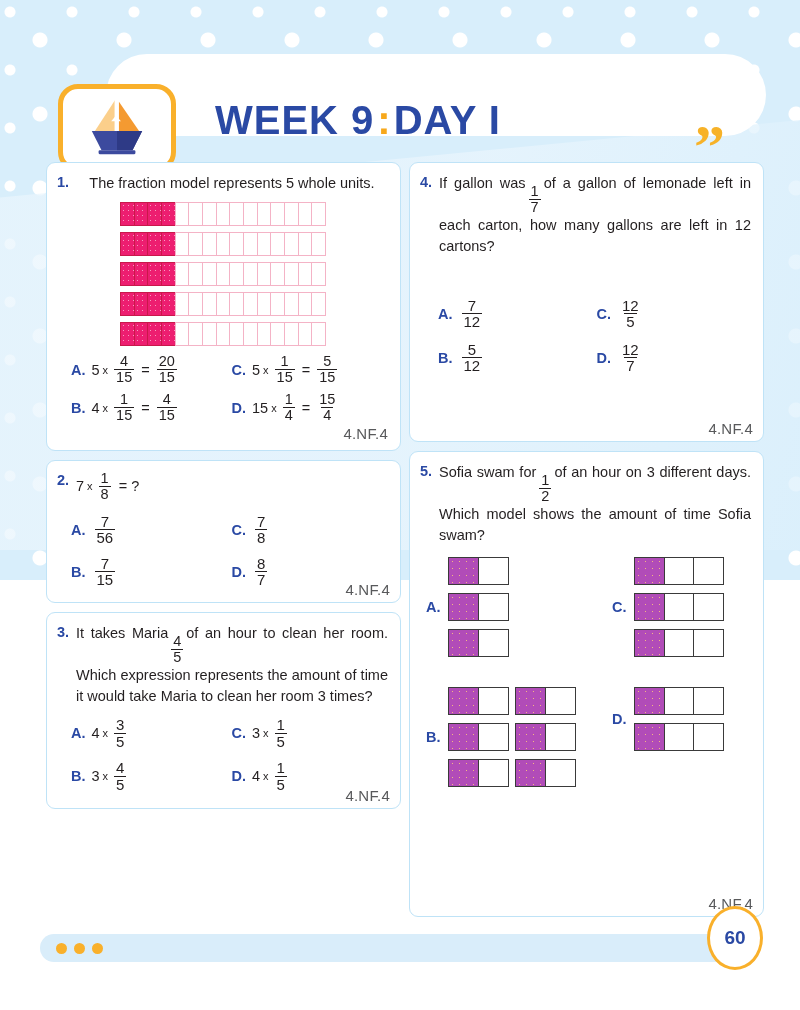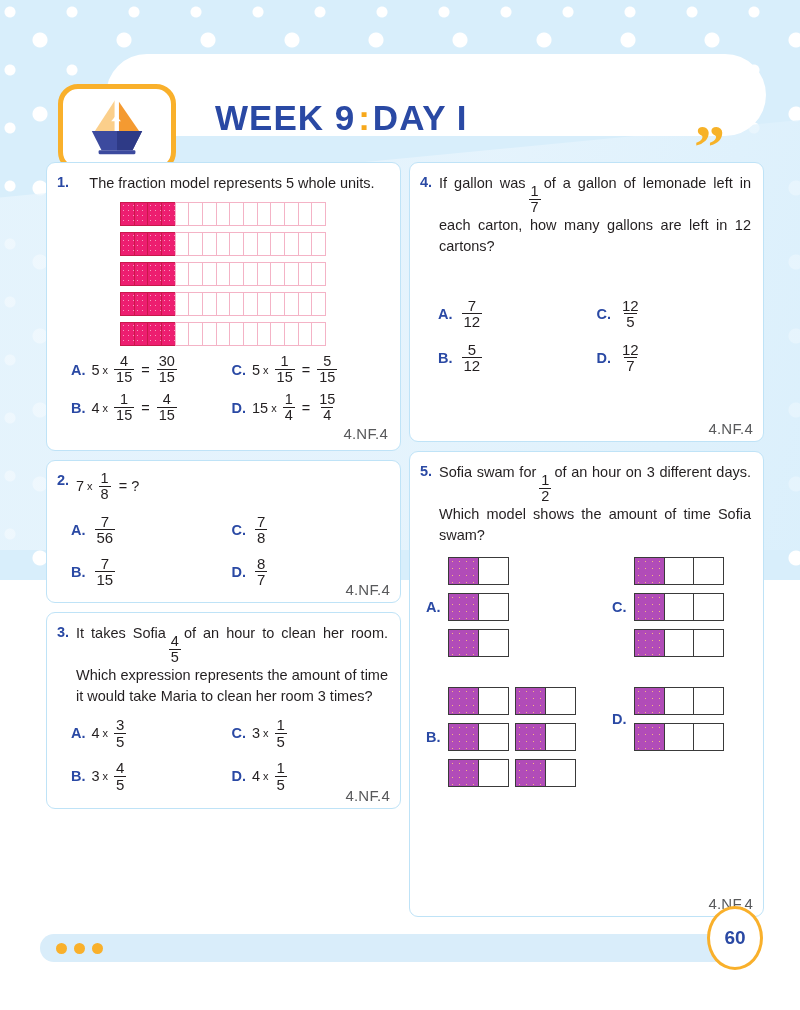--- a/index.html
+++ b/index.html
@@ -36,21 +36,21 @@
   
   #header-wrap {
     position:absolute; left:0; top:38px; width:800px; height:120px;
   }
   #header-bar {
     position:absolute; left:106px; top:16px; width:660px; height:82px;
     background:#ffffff; border-radius:41px;
   }
   #header-title {
     position:absolute; left:215px; top:60px;
-    font-size:35px; font-weight:bold; letter-spacing:1px;
+    font-size:40px; font-weight:bold; letter-spacing:1px;
     color:#2a49a4; white-space:nowrap;
     font-family:"Liberation Sans", sans-serif;
   }
   #header-title .colon { color:#f7a81b; letter-spacing:0; padding:0 3px; }
 
   #quote-marks {
     position:absolute; left:694px; top:108px;
     font-size:62px; line-height:0; color:#f7b228;
     font-family:"Liberation Serif", serif; font-weight:bold;
   }
@@ -291,21 +291,21 @@
         <span class="lbl">A.</span>
         <span class="expr">
           <span>5</span>
           <span class="times">x</span>
           <span class="frac">
               <span class="num">4</span>
               <span class="den">15</span>
             </span>
           <span class="eq">=</span>
           <span class="frac">
-              <span class="num">30</span>
+              <span class="num">20</span>
               <span class="den">15</span>
             </span>
         </span>
       </div>
       <div class="ans">
         <span class="lbl">C.</span>
         <span class="expr">
           <span>5</span>
           <span class="times">x</span>
           <span class="frac">
@@ -397,21 +397,21 @@
             <span class="den">7</span>
           </span>
       </div>
     </div>
     <div class="std">4.NF.4</div>
   </div>
 
   <div class="card" style="padding-bottom:16px;">
     <div class="qrow">
       <span class="qnum">3.</span>
-      <span class="qtext"><span>It takes Sofia</span><span class="frac">
+      <span class="qtext"><span>It takes Maria</span><span class="frac">
             <span class="num">4</span>
             <span class="den">5</span>
           </span><span>of an hour to clean her room. Which expression represents the amount of time it would take Maria to clean her room 3 times?</span></span>
     </div>
     <div class="answers" style="row-gap:11px;margin-top:10px;">
       <div class="ans">
         <span class="lbl">A.</span>
         <span>4</span>
         <span class="times">x</span>
         <span class="frac big">

